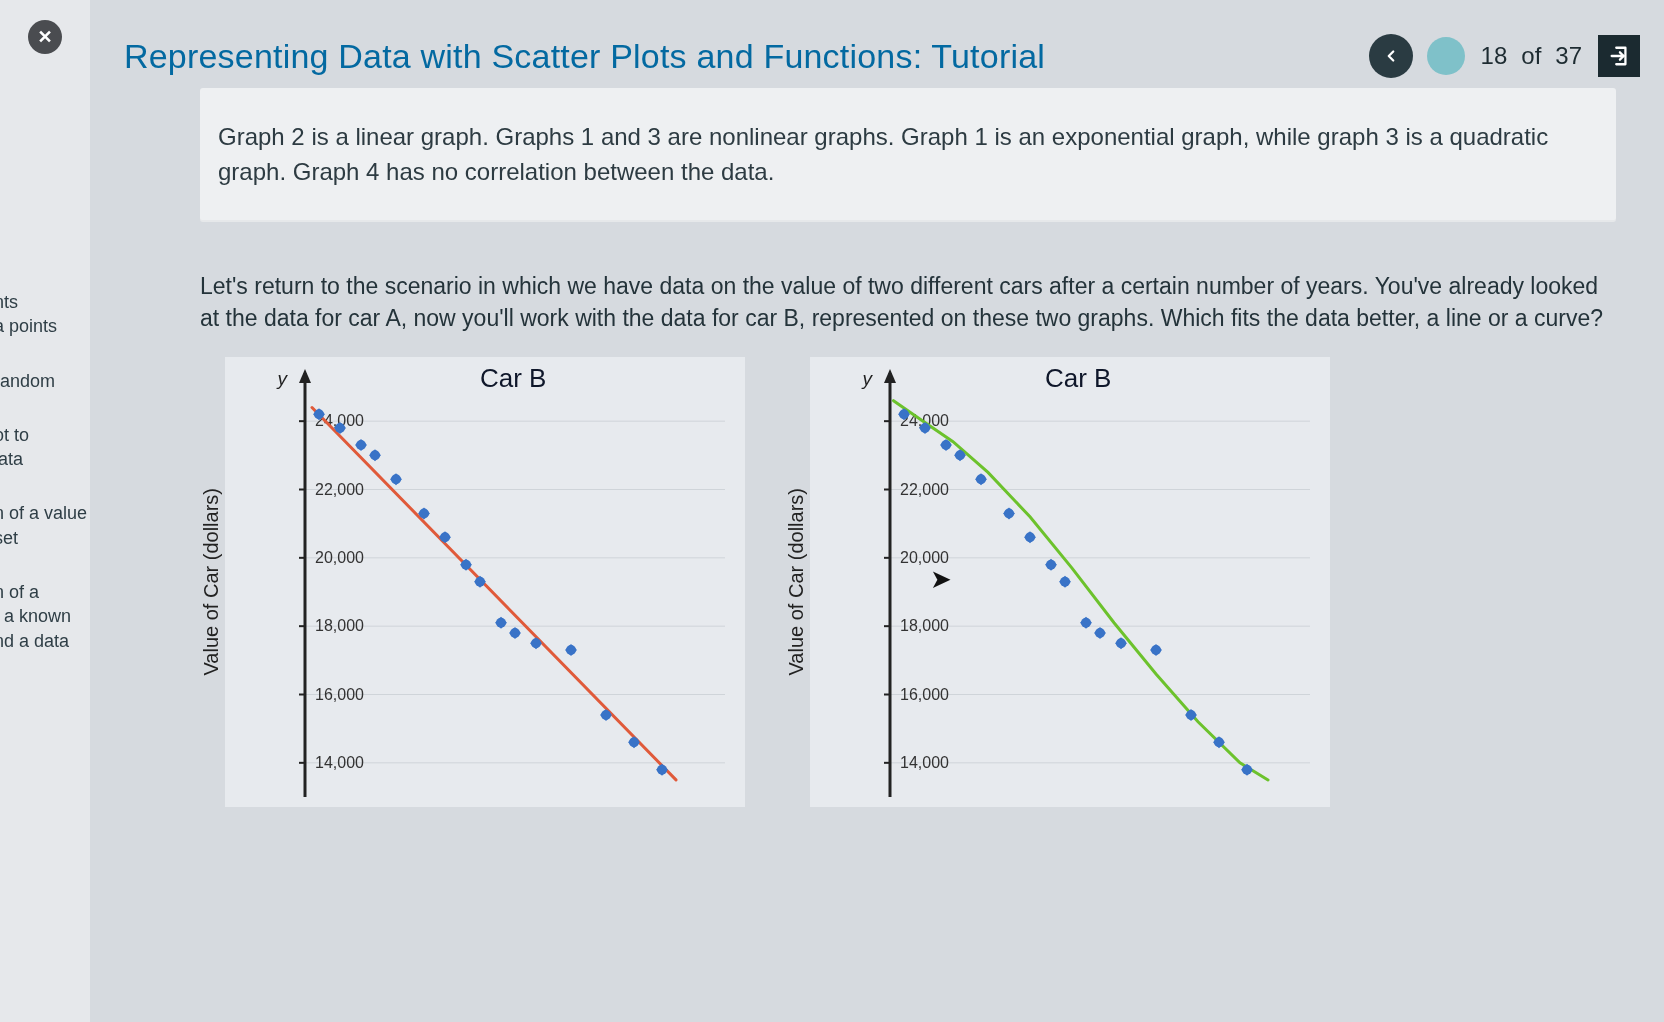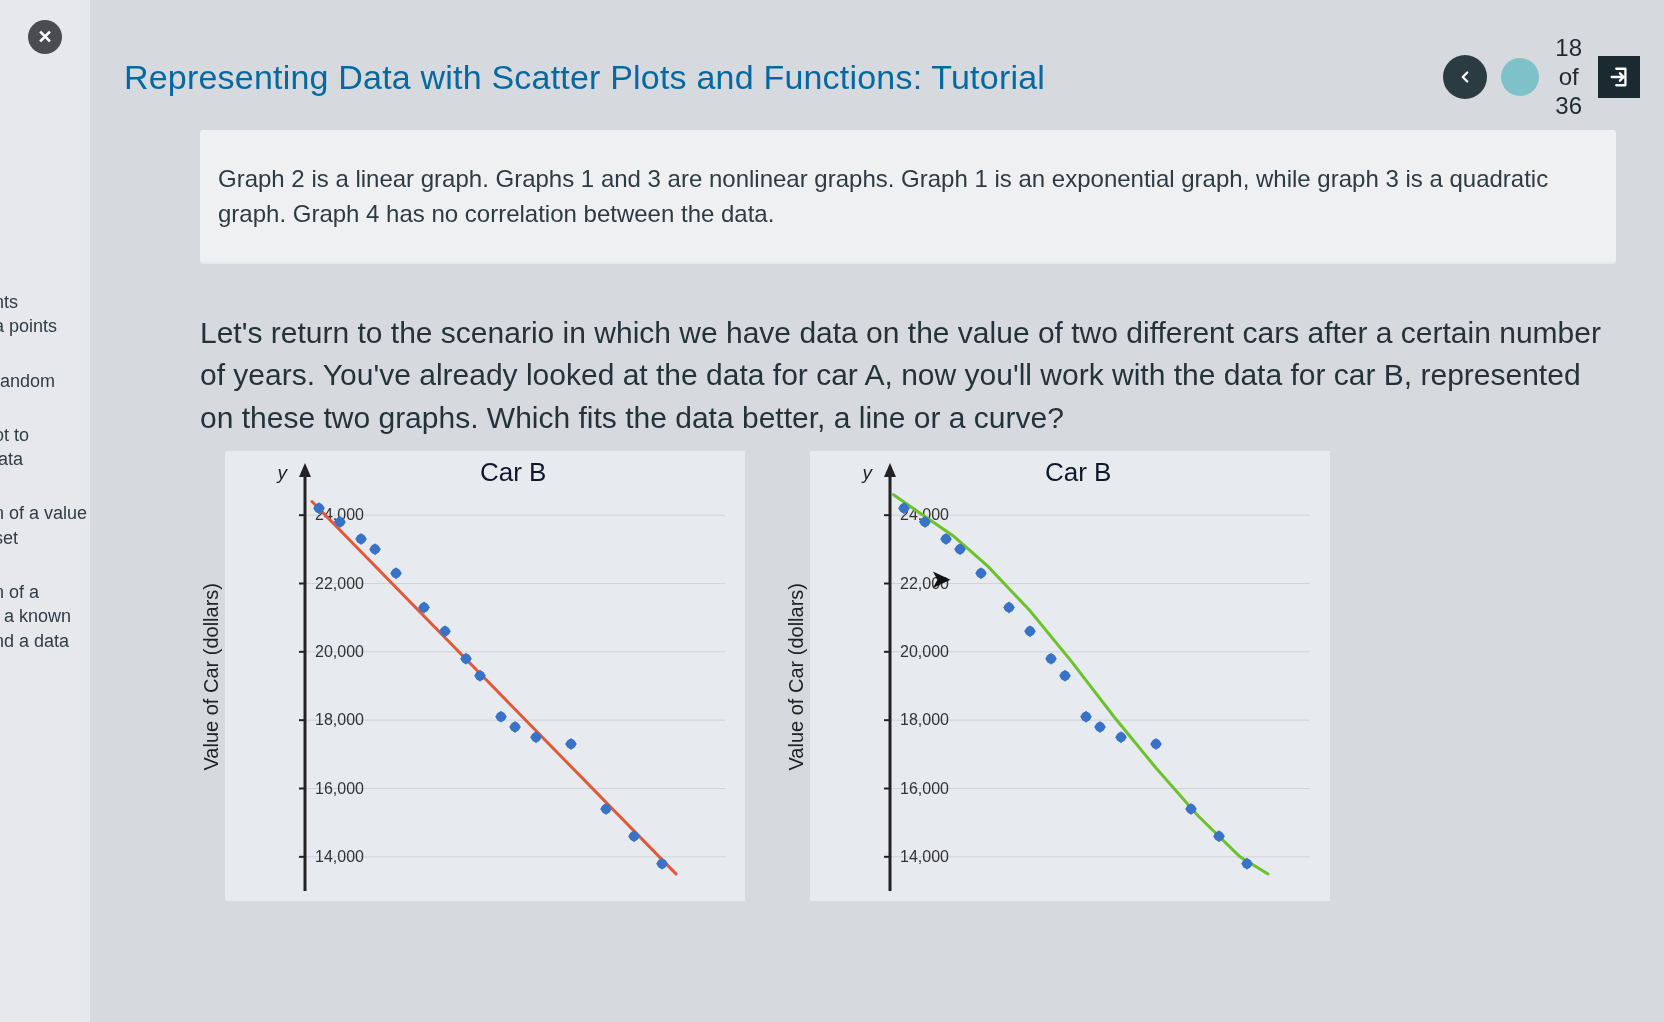--- a/index.html
+++ b/index.html
@@ -61,41 +61,41 @@
     width: 44px; height: 44px; border-radius: 50%;
     background:#2a3b42; color:#fff; display:flex;align-items:center;justify-content:center;
     font-size:24px; margin-right: 14px; cursor:pointer;
   }
   .status-dot {
     width: 38px; height: 38px; border-radius: 50%;
     background: #7fc1c9; margin-right: 16px;
   }
   .pg {
     font-size: 24px; color:#1d2b31; margin-right: 16px;
-    display:flex; align-items:center; gap:1px;flex-direction:column;
+    display:flex; align-items:center; gap:14px;
   }
   .next-box {
     width:42px;height:42px;background:#1b2a30;
     display:flex;align-items:center;justify-content:center;cursor:pointer;
   }
   .content {
     padding: 0 48px 0 110px;
   }
   .explain-box {
     background: #eef0f2;
     border-radius: 3px;
     padding: 32px 18px;
     font-size: 24px;
     color:#2d3b42;
     line-height:1.45;
     margin-bottom: 48px;
     box-shadow: inset 0 -2px 0 rgba(0,0,0,.03);
   }
   .part-label { font-weight:700; font-size:26px; color:#222c32; margin-bottom:6px;}
-  .body-text { font-size:30px; color:#24333a; line-height:1.42; margin-bottom:12px;}
+  .body-text { font-size:23px; color:#24333a; line-height:1.42; margin-bottom:22px;}
   .charts-row { display:flex; gap:40px; margin-top:4px; }
   .chart-wrap { display:flex; align-items:center; }
   .ylab {
     writing-mode: vertical-rl;
     transform: rotate(180deg);
     font-size:20px; color:#222; margin-right:2px;
   }
   svg.chart { background:#e7eaee; }
   .chart-title { position:absolute; font-size:26px; color:#0f172a; font-weight:500;}
   .cursor-ptr {
@@ -127,21 +127,21 @@
     <div class="spacer"></div>
     <div class="nav-prev">
       <svg width="18" height="18" viewBox="0 0 24 24" fill="none" stroke="#fff" stroke-width="3" stroke-linecap="round" stroke-linejoin="round">
           <polyline points="15 18 9 12 15 6"></polyline>
         </svg>
     </div>
     <div class="status-dot"></div>
     <div class="pg">
       <span>18</span>
       <span>of</span>
-      <span>36</span>
+      <span>37</span>
     </div>
     <div class="next-box">
       <svg width="22" height="22" viewBox="0 0 24 24" fill="none" stroke="#fff" stroke-width="2.5" stroke-linecap="round" stroke-linejoin="round">
           <path d="M9 3h10v18H9"></path>
           <polyline points="13 8 17 12 13 16"></polyline>
           <line x1="4" y1="12" x2="17" y2="12"></line>
         </svg>
     </div>
   </div>
 

